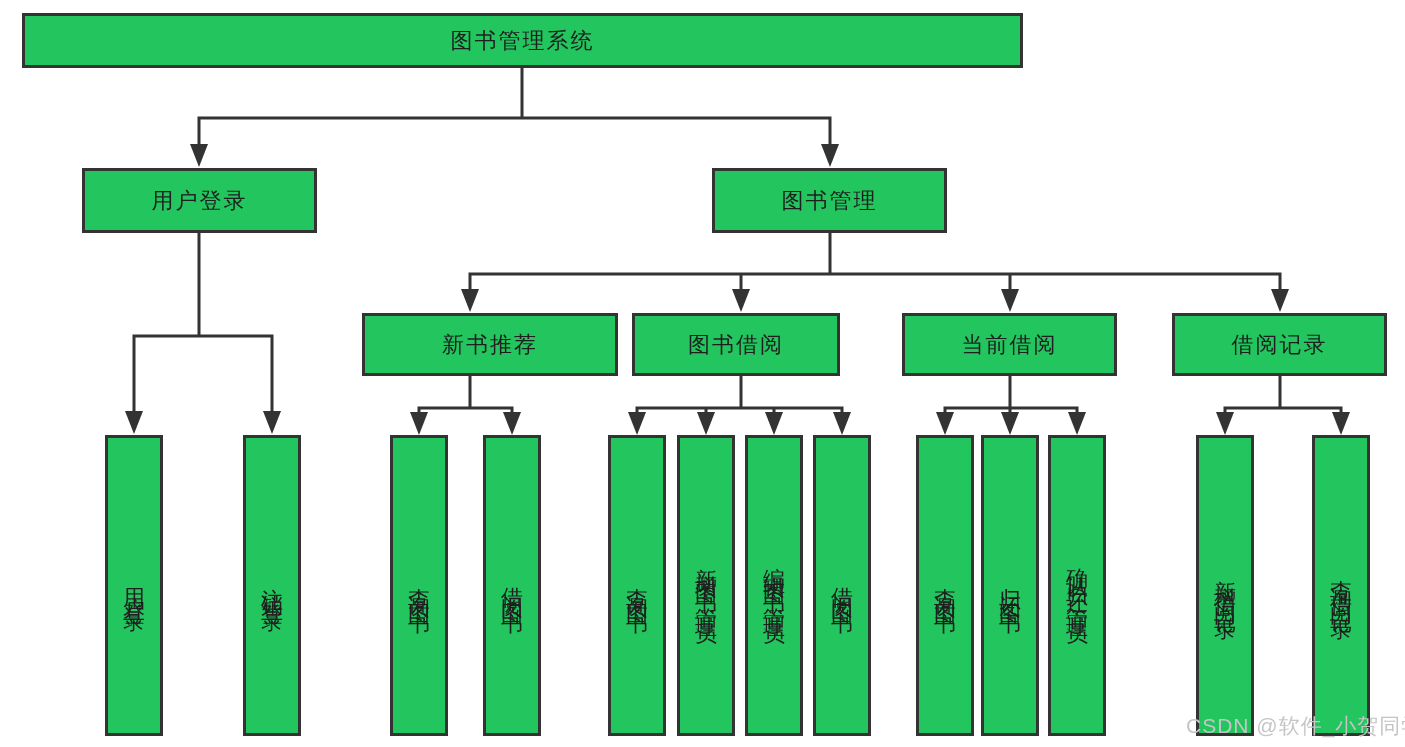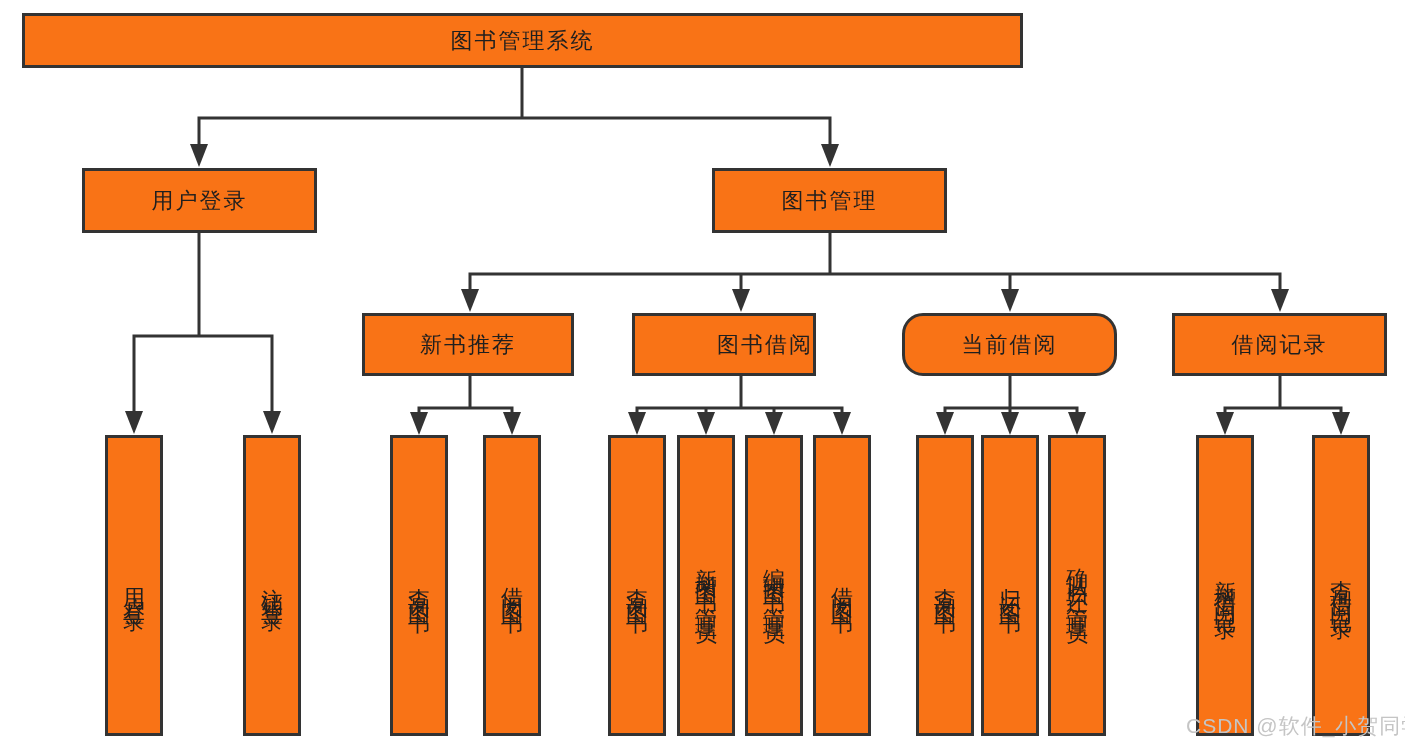--- a/index.html
+++ b/index.html
@@ -3,21 +3,21 @@
 <meta charset="utf-8">
 <style>
   html,body{margin:0;padding:0;background:#ffffff;}
   .stage{
     position:relative;width:1405px;height:747px;background:#ffffff;
     font-family:"Liberation Sans",sans-serif;overflow:hidden;
   }
   .wires{position:absolute;left:0;top:0;width:1405px;height:747px;}
   .node{
     position:absolute;box-sizing:border-box;
-    border:3px solid #333333;background:#f97316;
+    border:3px solid #333333;background:#22c55e;
     display:flex;align-items:center;justify-content:center;
     color:#1f1f1f;
   }
   .hlabel{font-size:22px;letter-spacing:2px;white-space:nowrap;}
   .leaf{width:58px;height:301px;}
   .leaf .vlabel{
     writing-mode:vertical-rl;text-orientation:mixed;
     font-size:22px;letter-spacing:8px;line-height:1;
   }
   .watermark{
@@ -67,27 +67,27 @@
     <span class="hlabel">图书管理系统</span>
   </div>
 
   <div class="node" style="left:82px;top:168px;width:235px;height:65px;">
     <span class="hlabel">用户登录</span>
   </div>
   <div class="node" style="left:712px;top:168px;width:235px;height:65px;text-align:center;">
     <span class="hlabel">图书管理</span>
   </div>
 
-  <div class="node" style="left:362px;top:313px;width:212px;height:63px;">
+  <div class="node" style="left:362px;top:313px;width:256px;height:63px;">
     <span class="hlabel">新书推荐</span>
   </div>
-  <div class="node" style="left:632px;top:313px;width:184px;height:63px;justify-content:flex-end;">
+  <div class="node" style="left:632px;top:313px;width:208px;height:63px;">
     <span class="hlabel">图书借阅</span>
   </div>
-  <div class="node" style="left:902px;top:313px;width:215px;height:63px;border-radius:21px;">
+  <div class="node" style="left:902px;top:313px;width:215px;height:63px;">
     <span class="hlabel">当前借阅</span>
   </div>
   <div class="node" style="left:1172px;top:313px;width:215px;height:63px;">
     <span class="hlabel">借阅记录</span>
   </div>
 
   <div class="node leaf" style="left:105px;top:435px;">
     <span class="vlabel">用户登录</span>
   </div>
   <div class="node leaf" style="left:243px;top:435px;">

